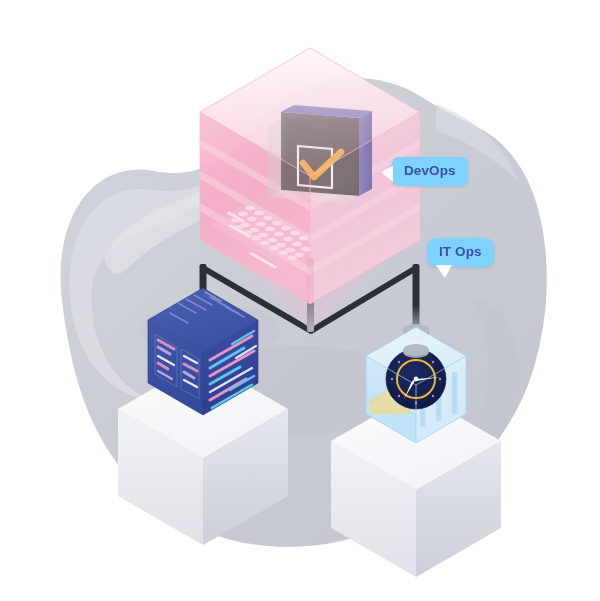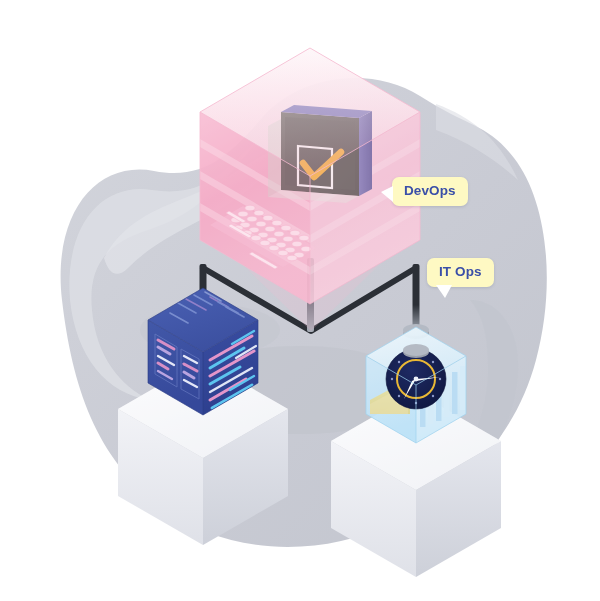--- a/index.html
+++ b/index.html
@@ -19,32 +19,31 @@
     overflow: hidden;
   }
   #art {
     position: absolute;
     inset: 0;
     width: 600px;
     height: 601px;
   }
   .callout {
     position: absolute;
-    background: #fef9c3;
+    background: #7dd3fc;
     border-radius: 7px;
     box-shadow: 0 1px 3px rgba(60,70,110,0.18);
     padding: 7px 12px 8px 12px;
     font-weight: bold;
     font-size: 13.5px;
     letter-spacing: 0.1px;
     color: #3a4fa8;
     white-space: nowrap;
     font-family: "Liberation Sans", sans-serif;
     line-height: 1;
-    margin-top: 20px;
   }
   .callout .tail {
     position: absolute;
     width: 0;
     height: 0;
   }
   
   #callout-devops { left: 392px; top: 157px; }
   #callout-devops .tail {
     left: -11px; top: 9px;
@@ -54,21 +53,21 @@
   }
   
   #callout-developers { left: 81px; top: 239px; }
   #callout-developers .tail {
     right: 9px; bottom: -11px;
     border-left: 7px solid transparent;
     border-right: 9px solid transparent;
     border-top: 13px solid #ffffff;
   }
   
-  #callout-itops { left: 427px; top: 238px; }
+  #callout-itops { left: 427px; top: 238px; border-radius: 9px; }
   #callout-itops .tail {
     left: 9px; bottom: -11px;
     border-left: 9px solid transparent;
     border-right: 7px solid transparent;
     border-top: 13px solid #ffffff;
   }
 </style>
 </head>
 <body>
 

